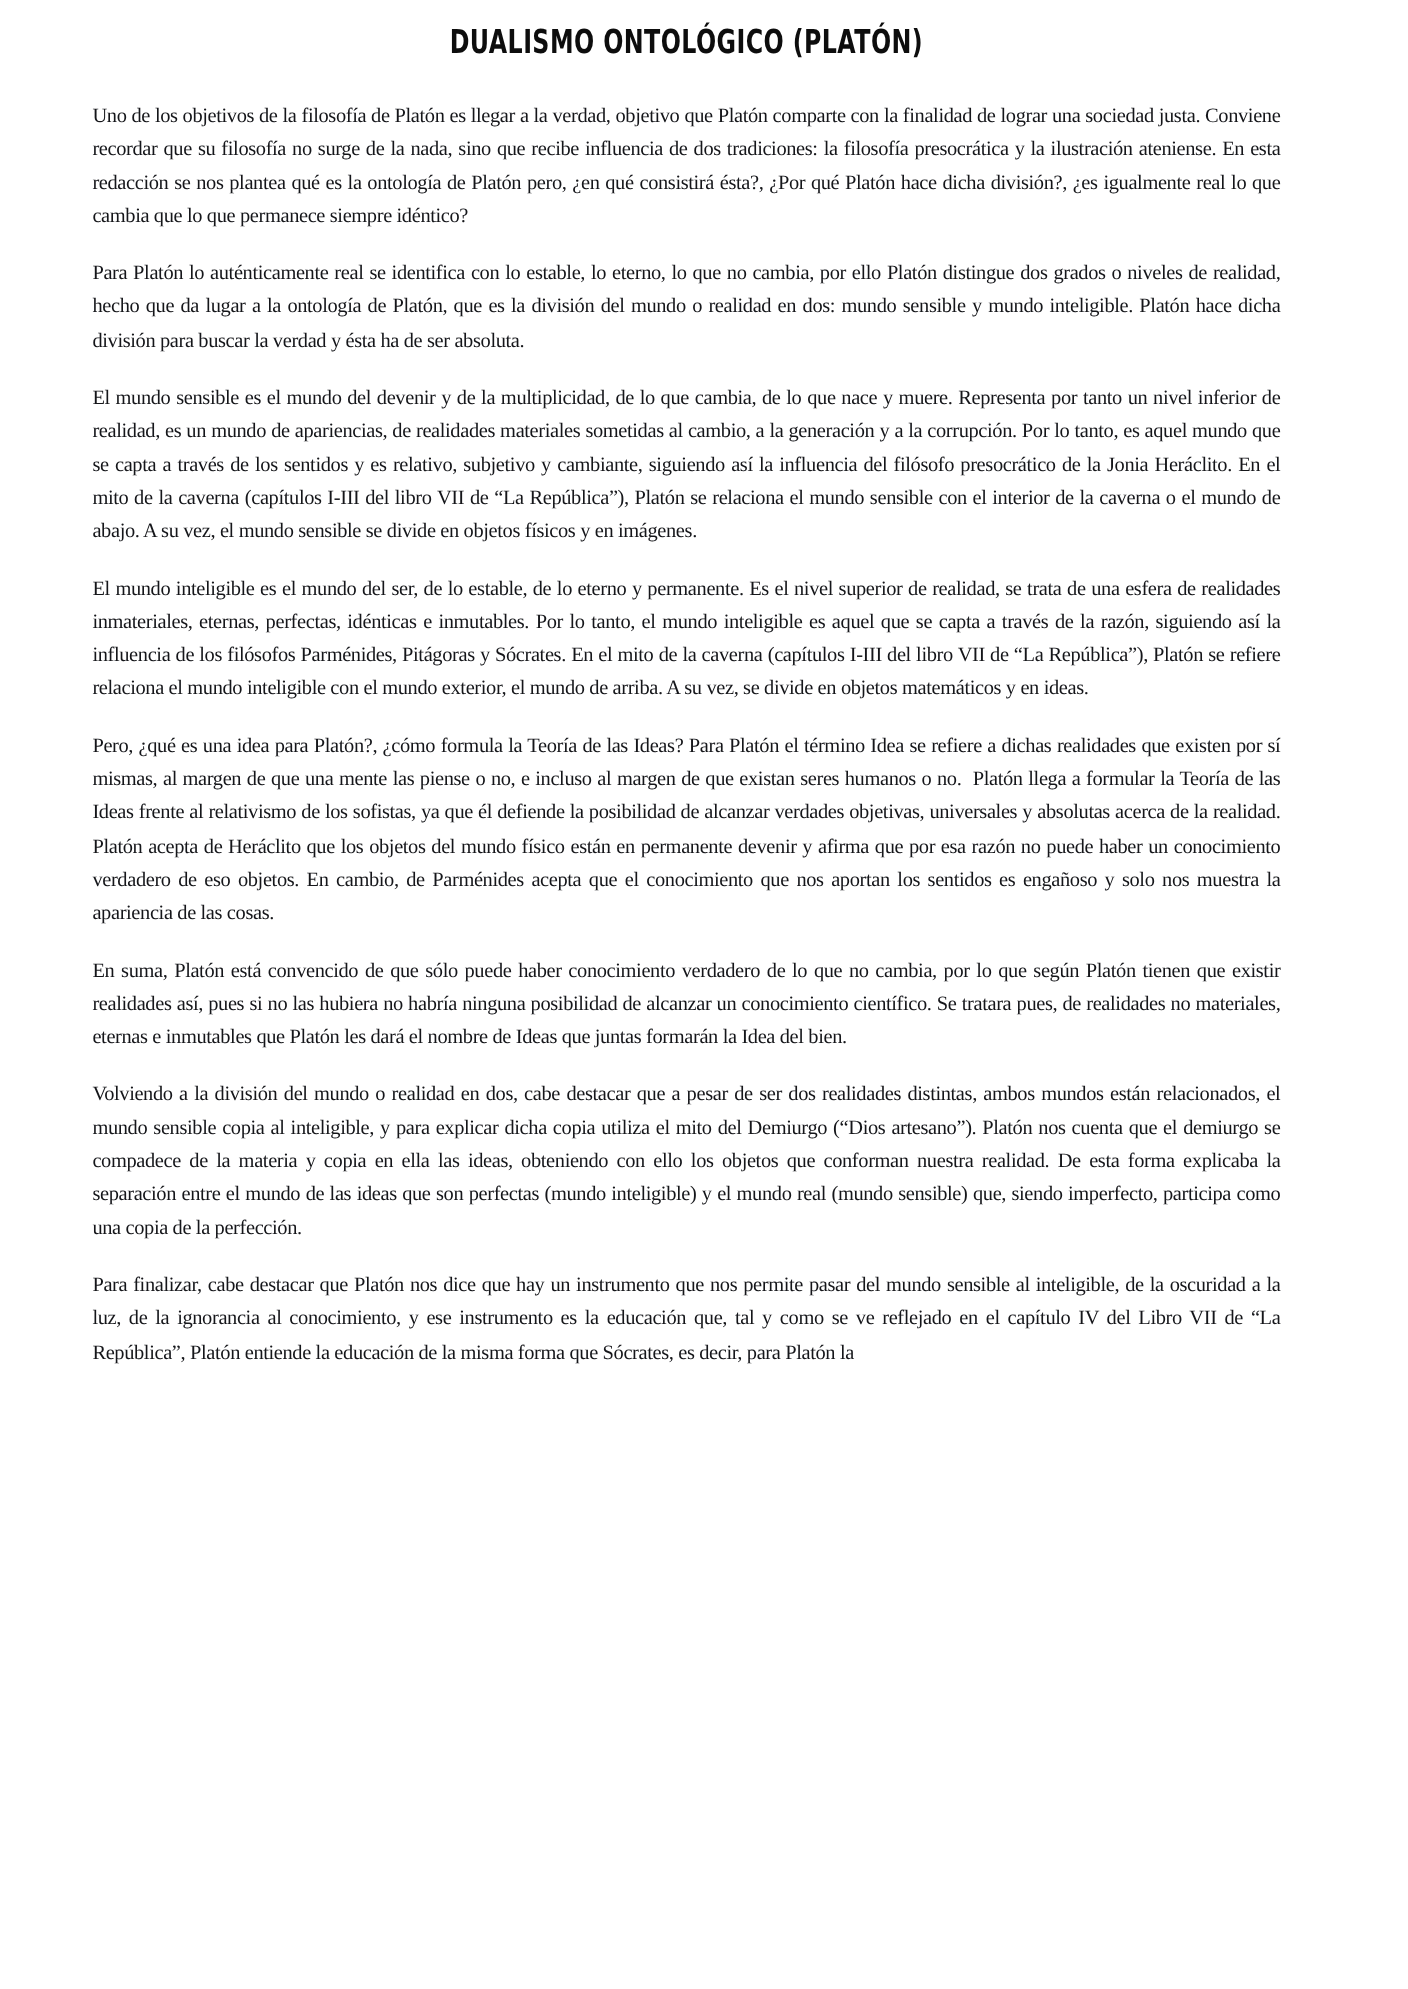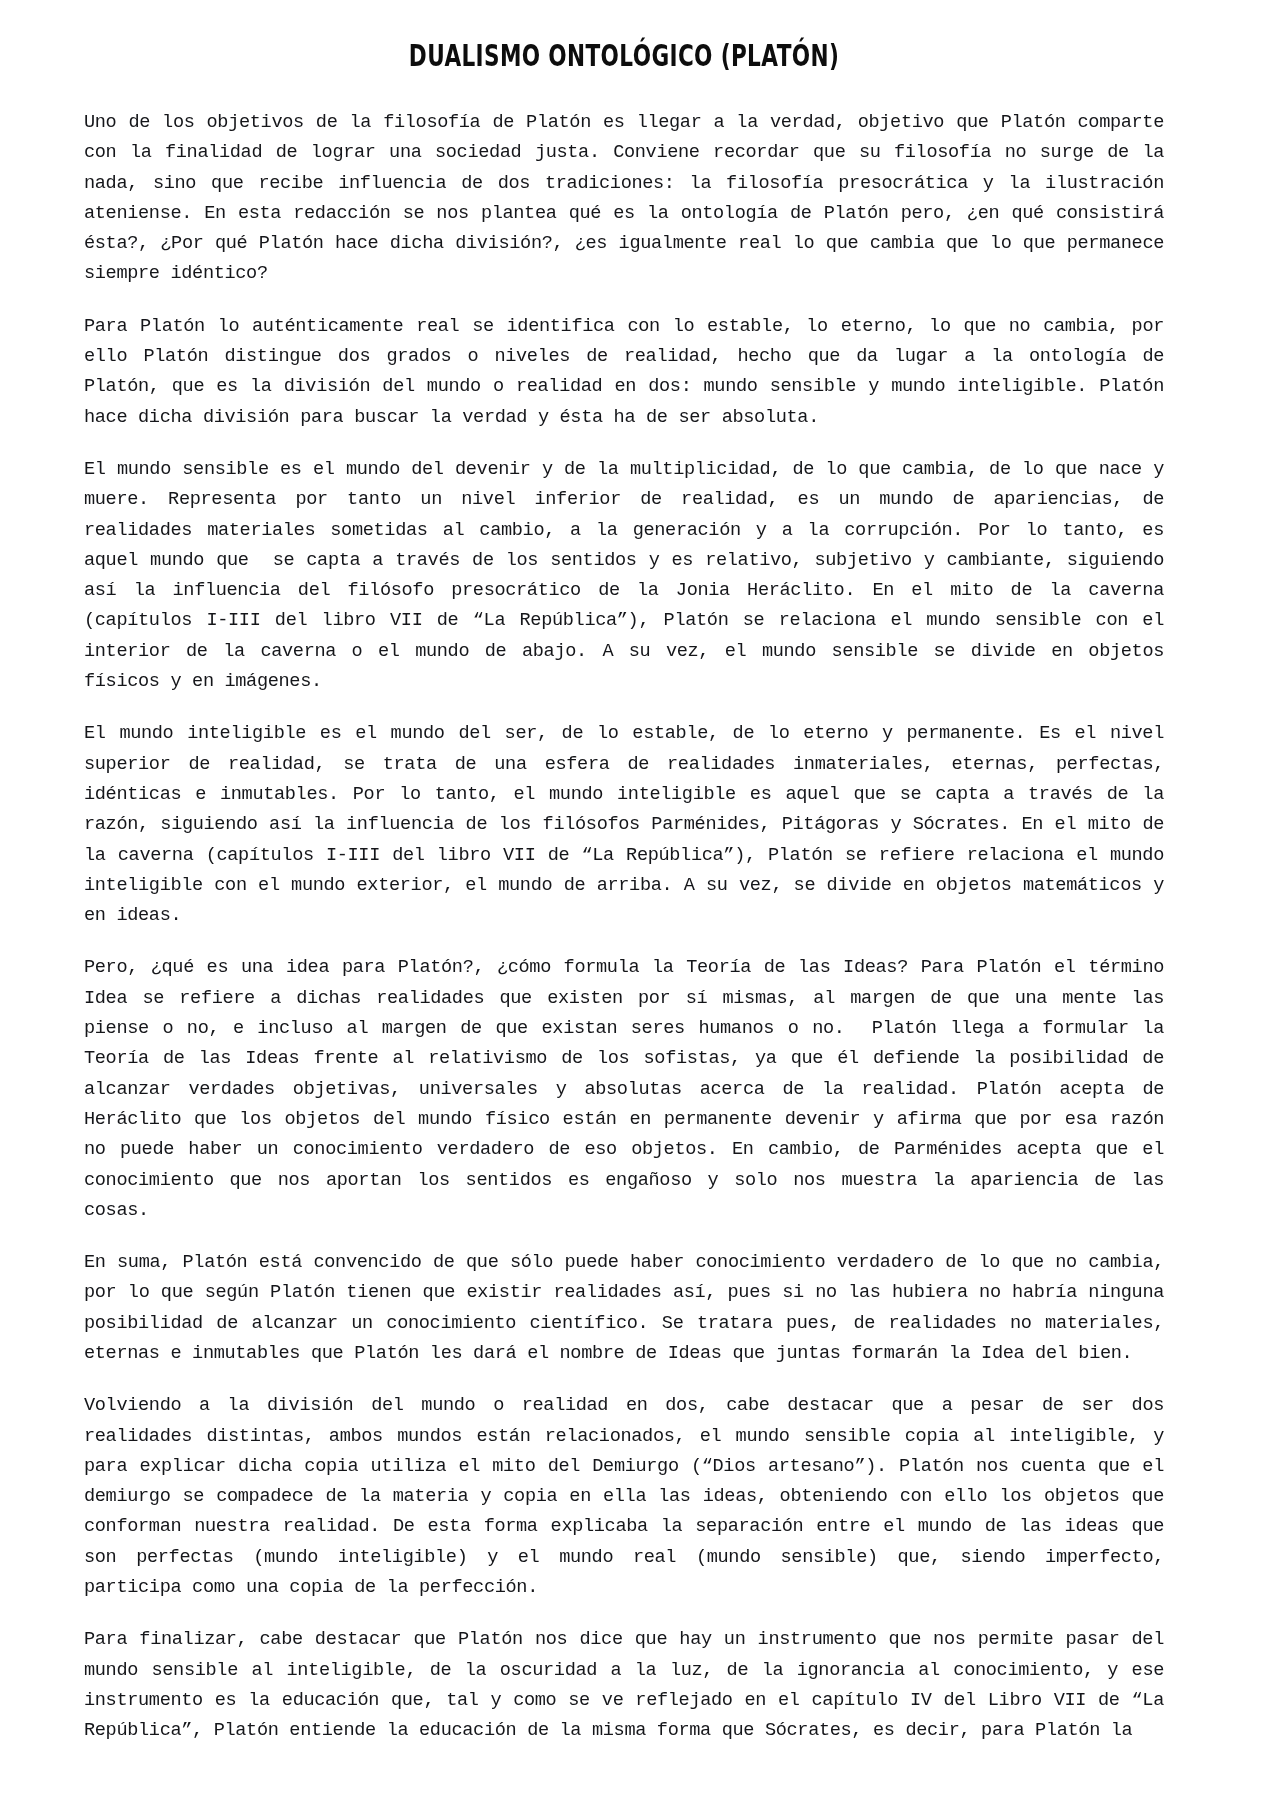--- a/index.html
+++ b/index.html
@@ -13,37 +13,37 @@
     font-family: "Liberation Sans", sans-serif;
     color: #111111;
     -webkit-font-smoothing: antialiased;
   }
   .page {
     position: relative;
     width: 1248px;
     min-height: 1808px;
     background: #ffffff;
     box-sizing: border-box;
-    padding: 38px 84px 0 84px;
+    padding: 21px 84px 0 84px;
   }
   .doc-title {
     text-align: center;
     font-family: "DejaVu Sans", sans-serif;
     font-weight: 700;
     font-size: 30px;
     letter-spacing: 0.5px;
     line-height: 1.2;
     margin: 0 0 34px 0;
     transform: scaleX(0.72);
     transform-origin: center center;
     white-space: nowrap;
     color: #0d0d0d;
   }
   .body-copy {
-    font-family: Liberation Mono, monospace;
+    font-family: Liberation Serif, serif;
     font-size: 18.6px;
     line-height: 30.3px;
     text-align: justify;
     text-justify: inter-word;
     color: #15161a;
     letter-spacing: -0.35px;
     word-spacing: 0px;
   }
   .body-copy p {
     margin: 0 0 22px 0;

